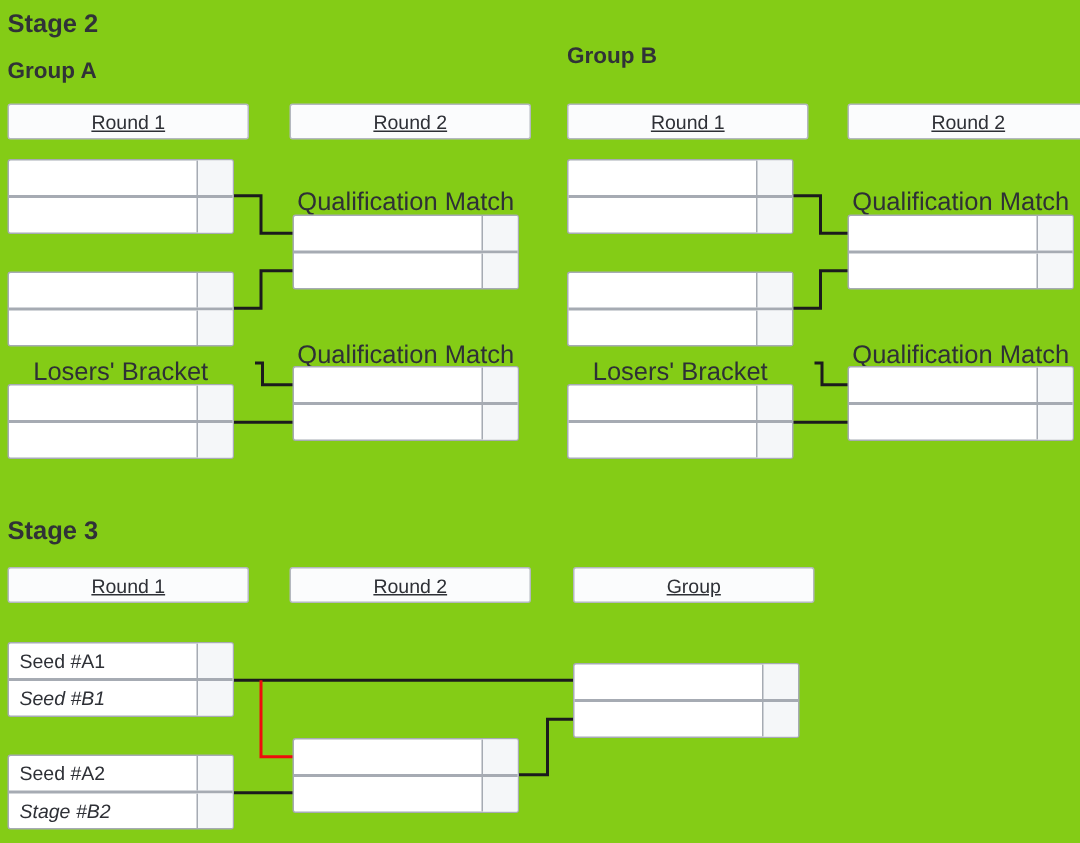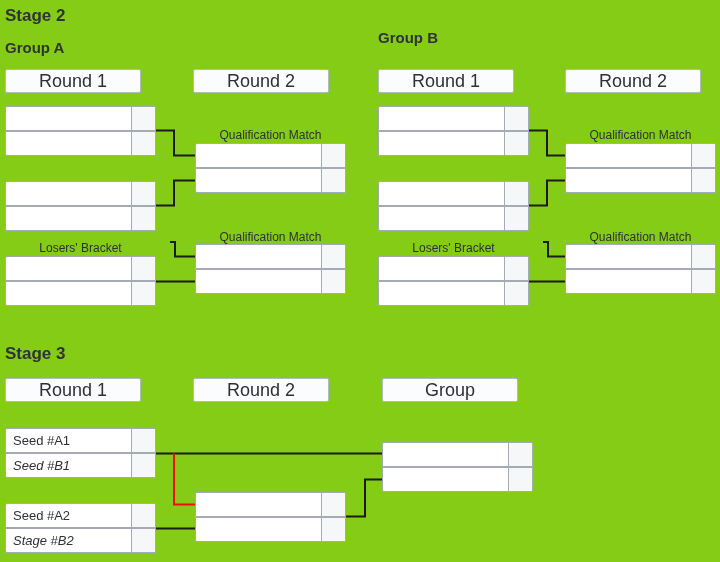--- a/index.html
+++ b/index.html
@@ -12,33 +12,33 @@
     --text:#2e3036;
   }
   html,body{margin:0;padding:0;background:#fff;}
   body{font-family:"Liberation Sans", sans-serif;}
   .canvas{position:relative;width:720px;height:562px;background:#84cc16;overflow:hidden;}
   .wires{position:absolute;left:0;top:0;width:720px;height:562px;pointer-events:none;}
   .wire{fill:none;stroke:var(--connector);stroke-width:2;}
   .wire.red{stroke:var(--highlighted-connector);}
   .stage-title{position:absolute;margin:0;font-size:17px;font-weight:700;color:#303237;line-height:20px;}
   .group-title{position:absolute;margin:0;font-size:15px;font-weight:700;color:#303237;line-height:17px;}
-  .hdr{position:absolute;width:136px;height:24px;box-sizing:border-box;border:1px solid var(--header-border);
-       border-radius:2px;background:var(--header-bg);font-size:18px;color:var(--text);
-       display:flex;align-items:center;justify-content:center;}
+  .hdr{position:absolute;width:161px;height:24px;box-sizing:border-box;border:1px solid var(--header-border);
+       border-radius:2px;background:var(--header-bg);font-size:13px;color:var(--text);
+       display:flex;align-items:center;justify-content:center;text-decoration:underline;}
   .match{position:absolute;width:151px;height:50px;box-sizing:border-box;border:1px solid var(--box-border);
          border-radius:2px;background:#fff;display:flex;flex-direction:column;}
   .prow{flex:1;display:flex;min-height:0;gap:40px;}
   .prow + .prow{border-top:2px solid var(--box-border);font-style:italic;}
   .pname{flex:1;font-size:13px;color:var(--text);display:flex;align-items:center;
          padding:0 7px;overflow:hidden;white-space:nowrap;}
   .pscore{width:24px;box-sizing:border-box;border-left:1px solid var(--box-border);
           background:var(--score-cell-bg);font-size:12px;color:var(--text);
           display:flex;align-items:center;justify-content:center;}
-  .match-label{position:absolute;width:151px;text-align:center;font-size:12px;color:var(--text);line-height:14px;}
+  .match-label{position:absolute;width:151px;text-align:center;font-size:17px;color:var(--text);line-height:14px;}
 </style>
 </head>
 <body>
 
 <div class="canvas">
 
   <svg class="wires" viewBox="0 0 720 562">
     <path class="wire" d="M155 130.5 H174 V155.5 H196"></path>
     <path class="wire" d="M155 205.5 H174 V180.5 H196"></path>
     <path class="wire" d="M170 242 H175 V256.5 H196"></path>

